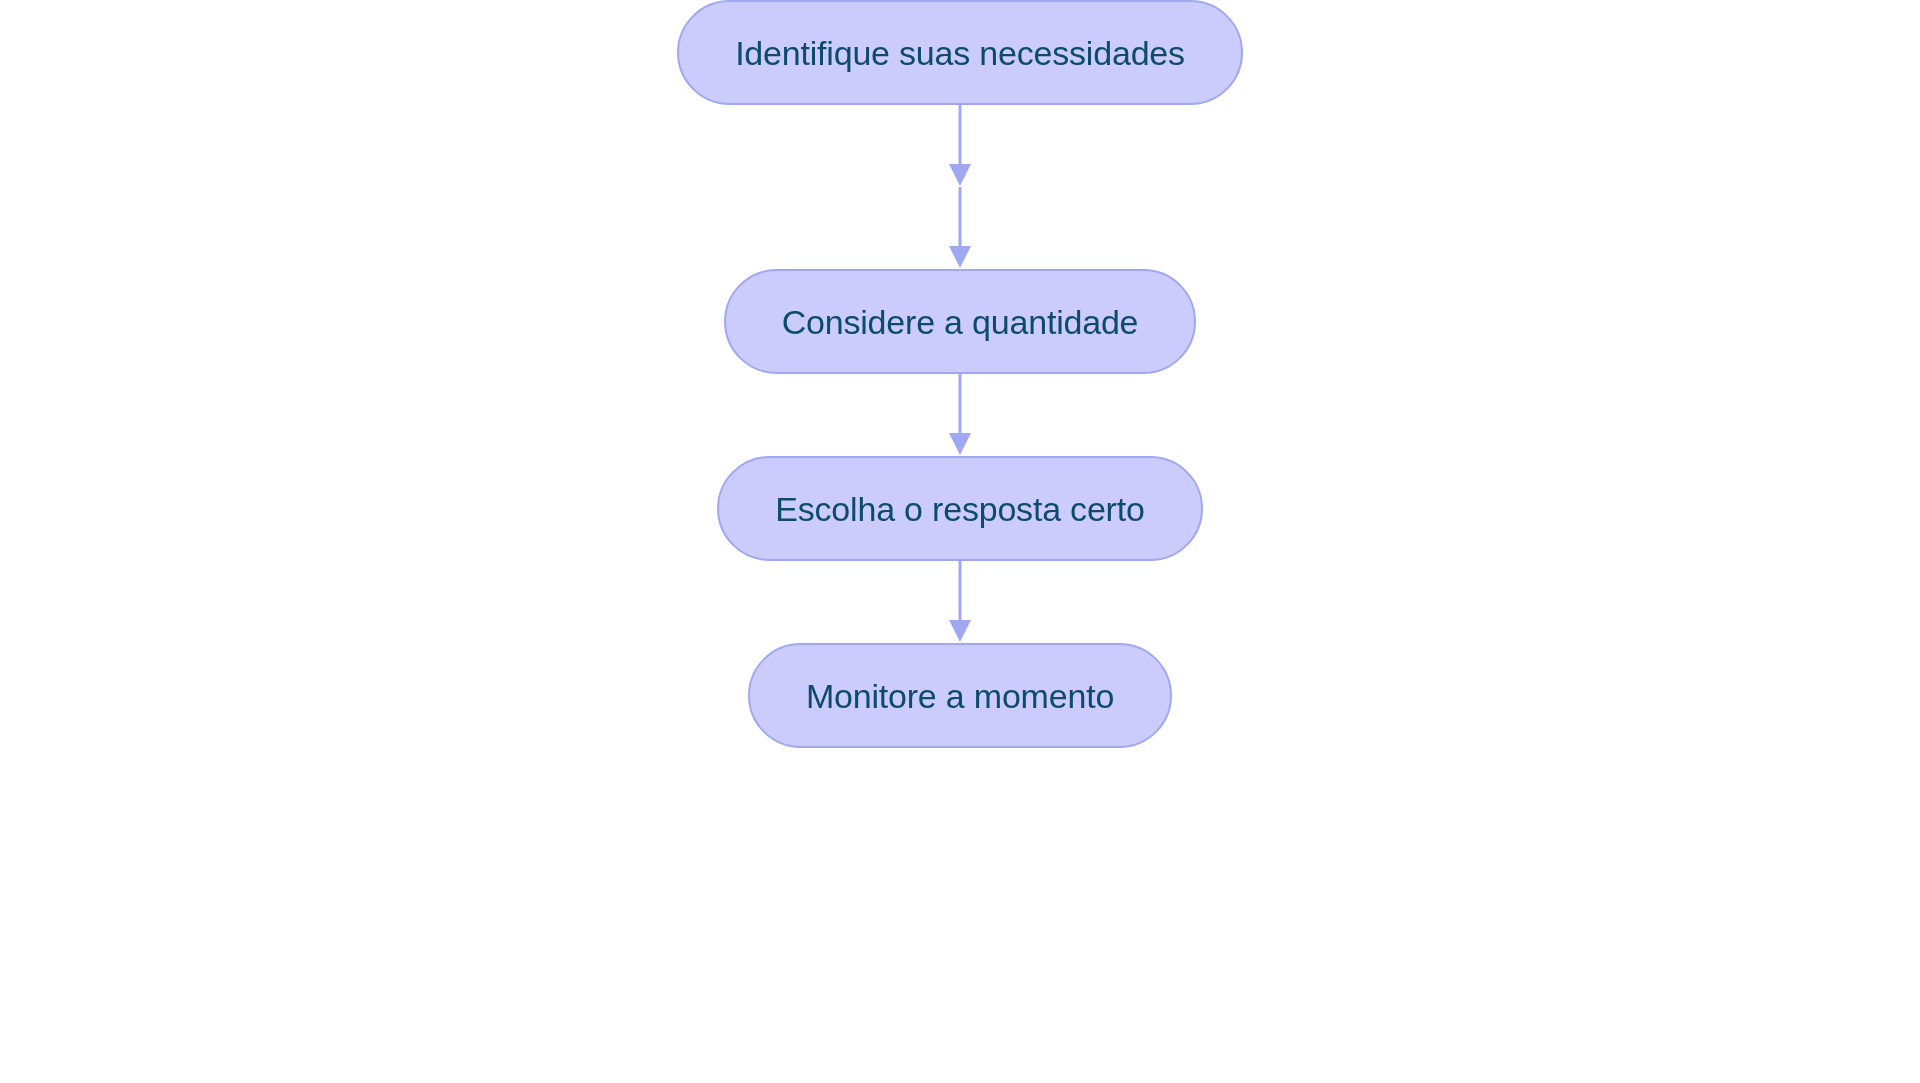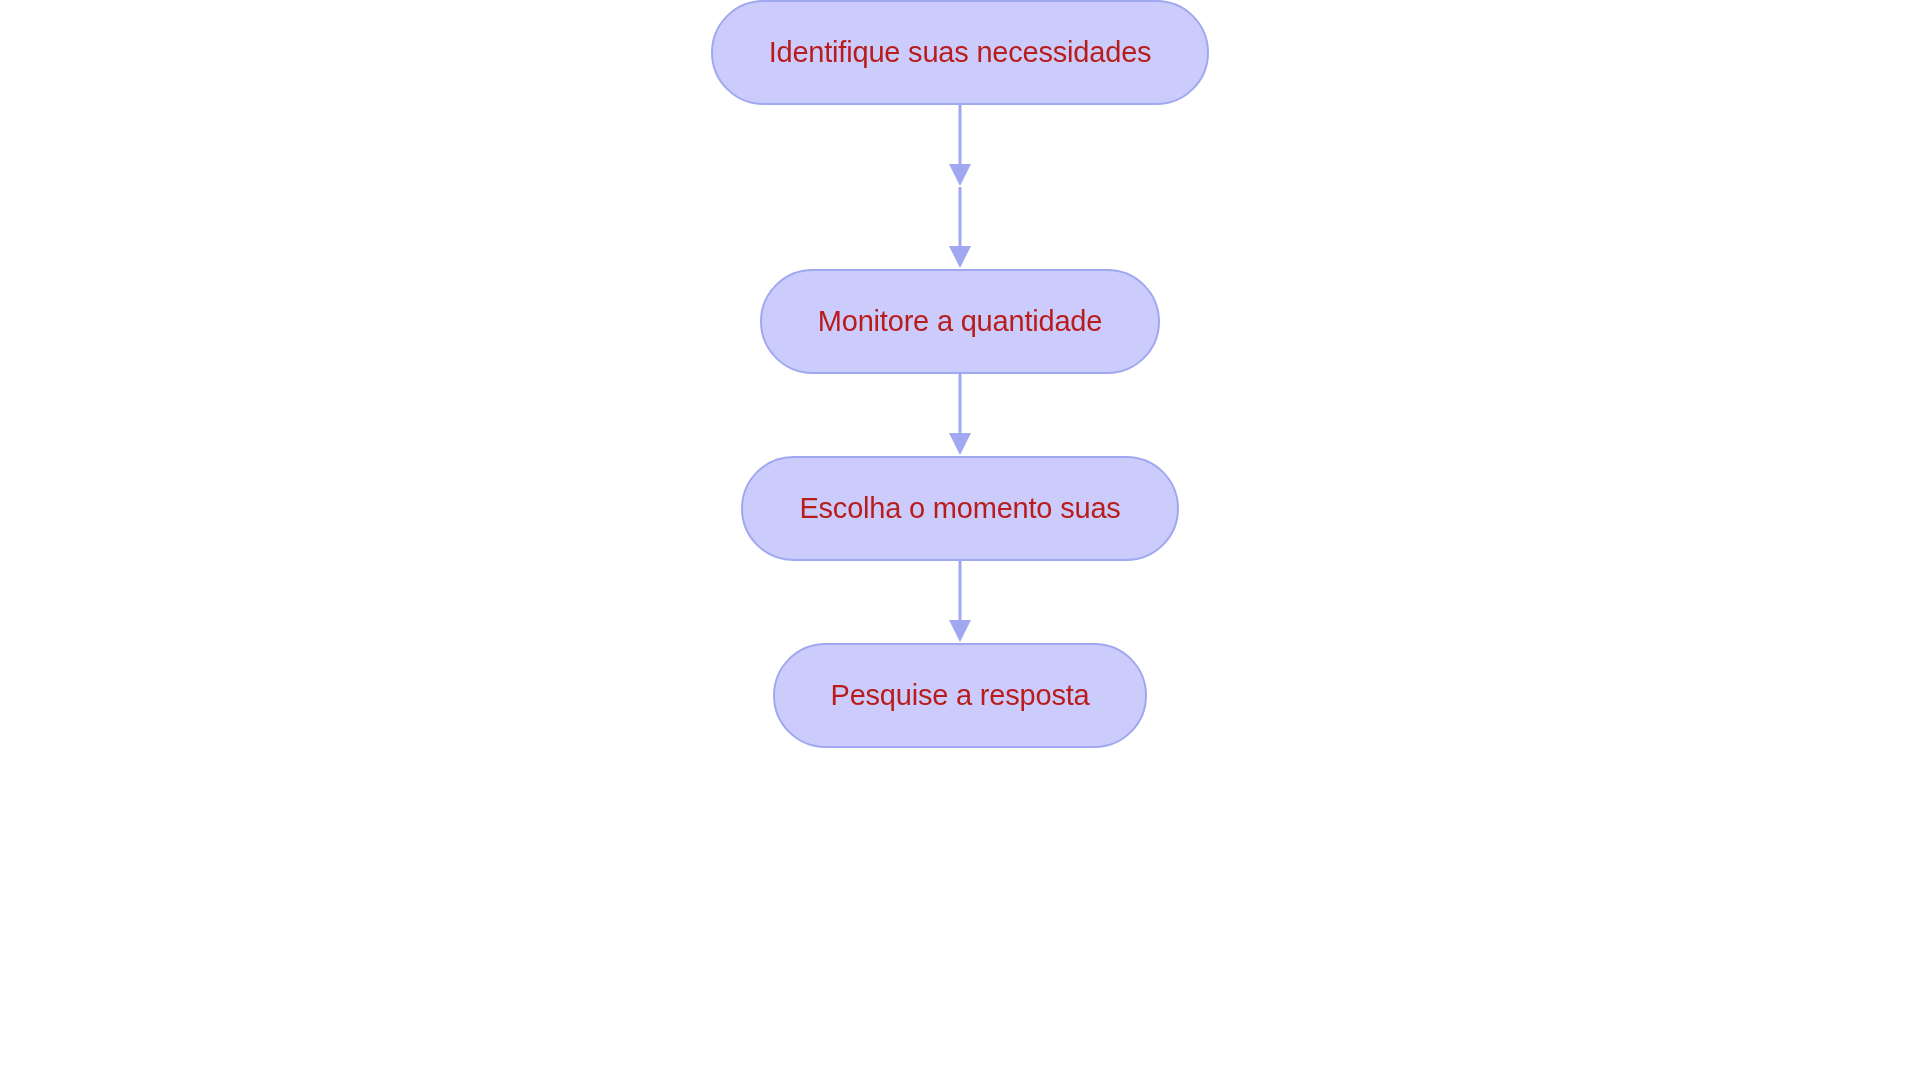--- a/index.html
+++ b/index.html
@@ -39,22 +39,22 @@
     background: #cbccfb;
     border: 2px solid #9fa8f0;
     display: flex;
     align-items: center;
     justify-content: center;
     padding: 0 56px;
     flex: none;
   }
 
   .node-label {
-    color: #b91c1c;
-    font-size: 29px;
+    color: #0c4a6e;
+    font-size: 34px;
     font-weight: 400;
     letter-spacing: -0.2px;
     white-space: nowrap;
     line-height: 1;
   }
 
   .connector {
     width: 40px;
     height: 82px;
     flex: none;
@@ -87,39 +87,39 @@
 
 
     <div class="connector">
       <svg viewBox="0 0 40 82" xmlns="http://www.w3.org/2000/svg" aria-hidden="true">
         <line x1="20" y1="0" x2="20" y2="61" stroke="#9fa8f0" stroke-width="3"></line>
         <polygon points="9,59 31,59 20,81" fill="#9fa8f0"></polygon>
       </svg>
     </div>
 
     <div class="node">
-      <span class="node-label">Monitore a quantidade</span>
+      <span class="node-label">Considere a quantidade</span>
     </div>
 
     <div class="connector">
       <svg viewBox="0 0 40 82" xmlns="http://www.w3.org/2000/svg" aria-hidden="true">
         <line x1="20" y1="0" x2="20" y2="61" stroke="#9fa8f0" stroke-width="3"></line>
         <polygon points="9,59 31,59 20,81" fill="#9fa8f0"></polygon>
       </svg>
     </div>
 
     <div class="node">
-      <span class="node-label">Escolha o momento suas</span>
+      <span class="node-label">Escolha o resposta certo</span>
     </div>
 
     <div class="connector">
       <svg viewBox="0 0 40 82" xmlns="http://www.w3.org/2000/svg" aria-hidden="true">
         <line x1="20" y1="0" x2="20" y2="61" stroke="#9fa8f0" stroke-width="3"></line>
         <polygon points="9,59 31,59 20,81" fill="#9fa8f0"></polygon>
       </svg>
     </div>
 
     <div class="node">
-      <span class="node-label">Pesquise a resposta</span>
+      <span class="node-label">Monitore a momento</span>
     </div>
 
   </div>
 </div>
 
 </body></html>

